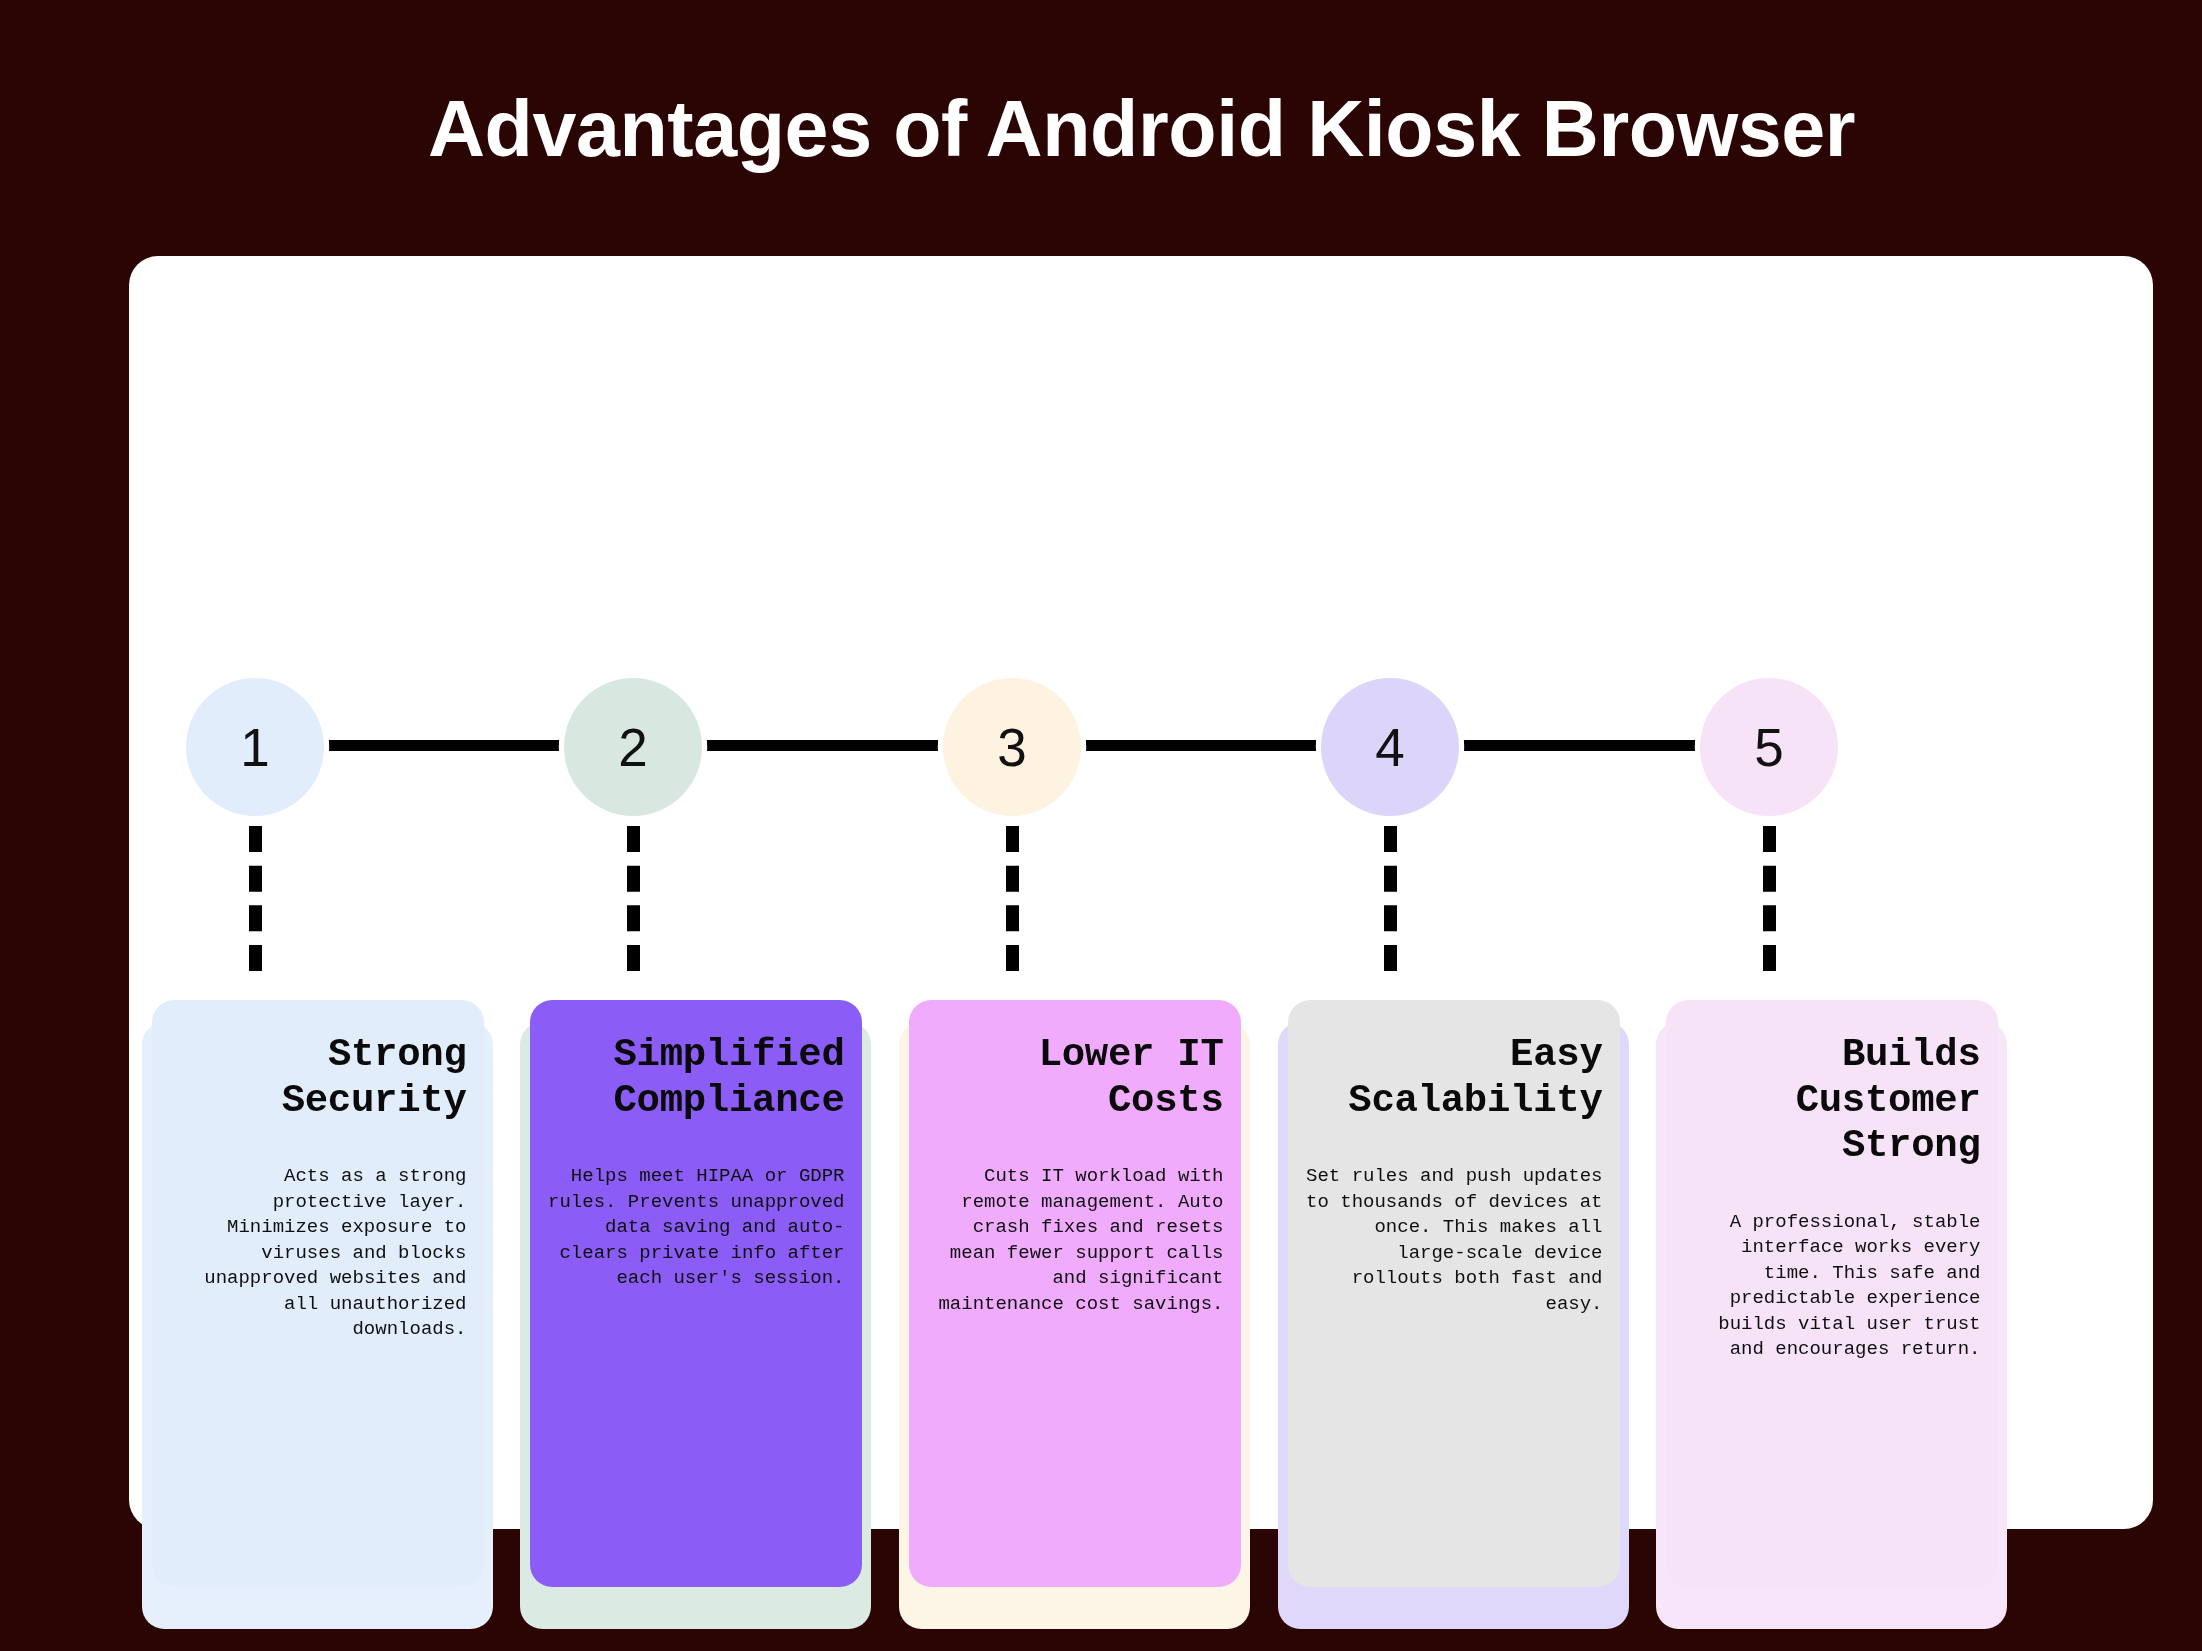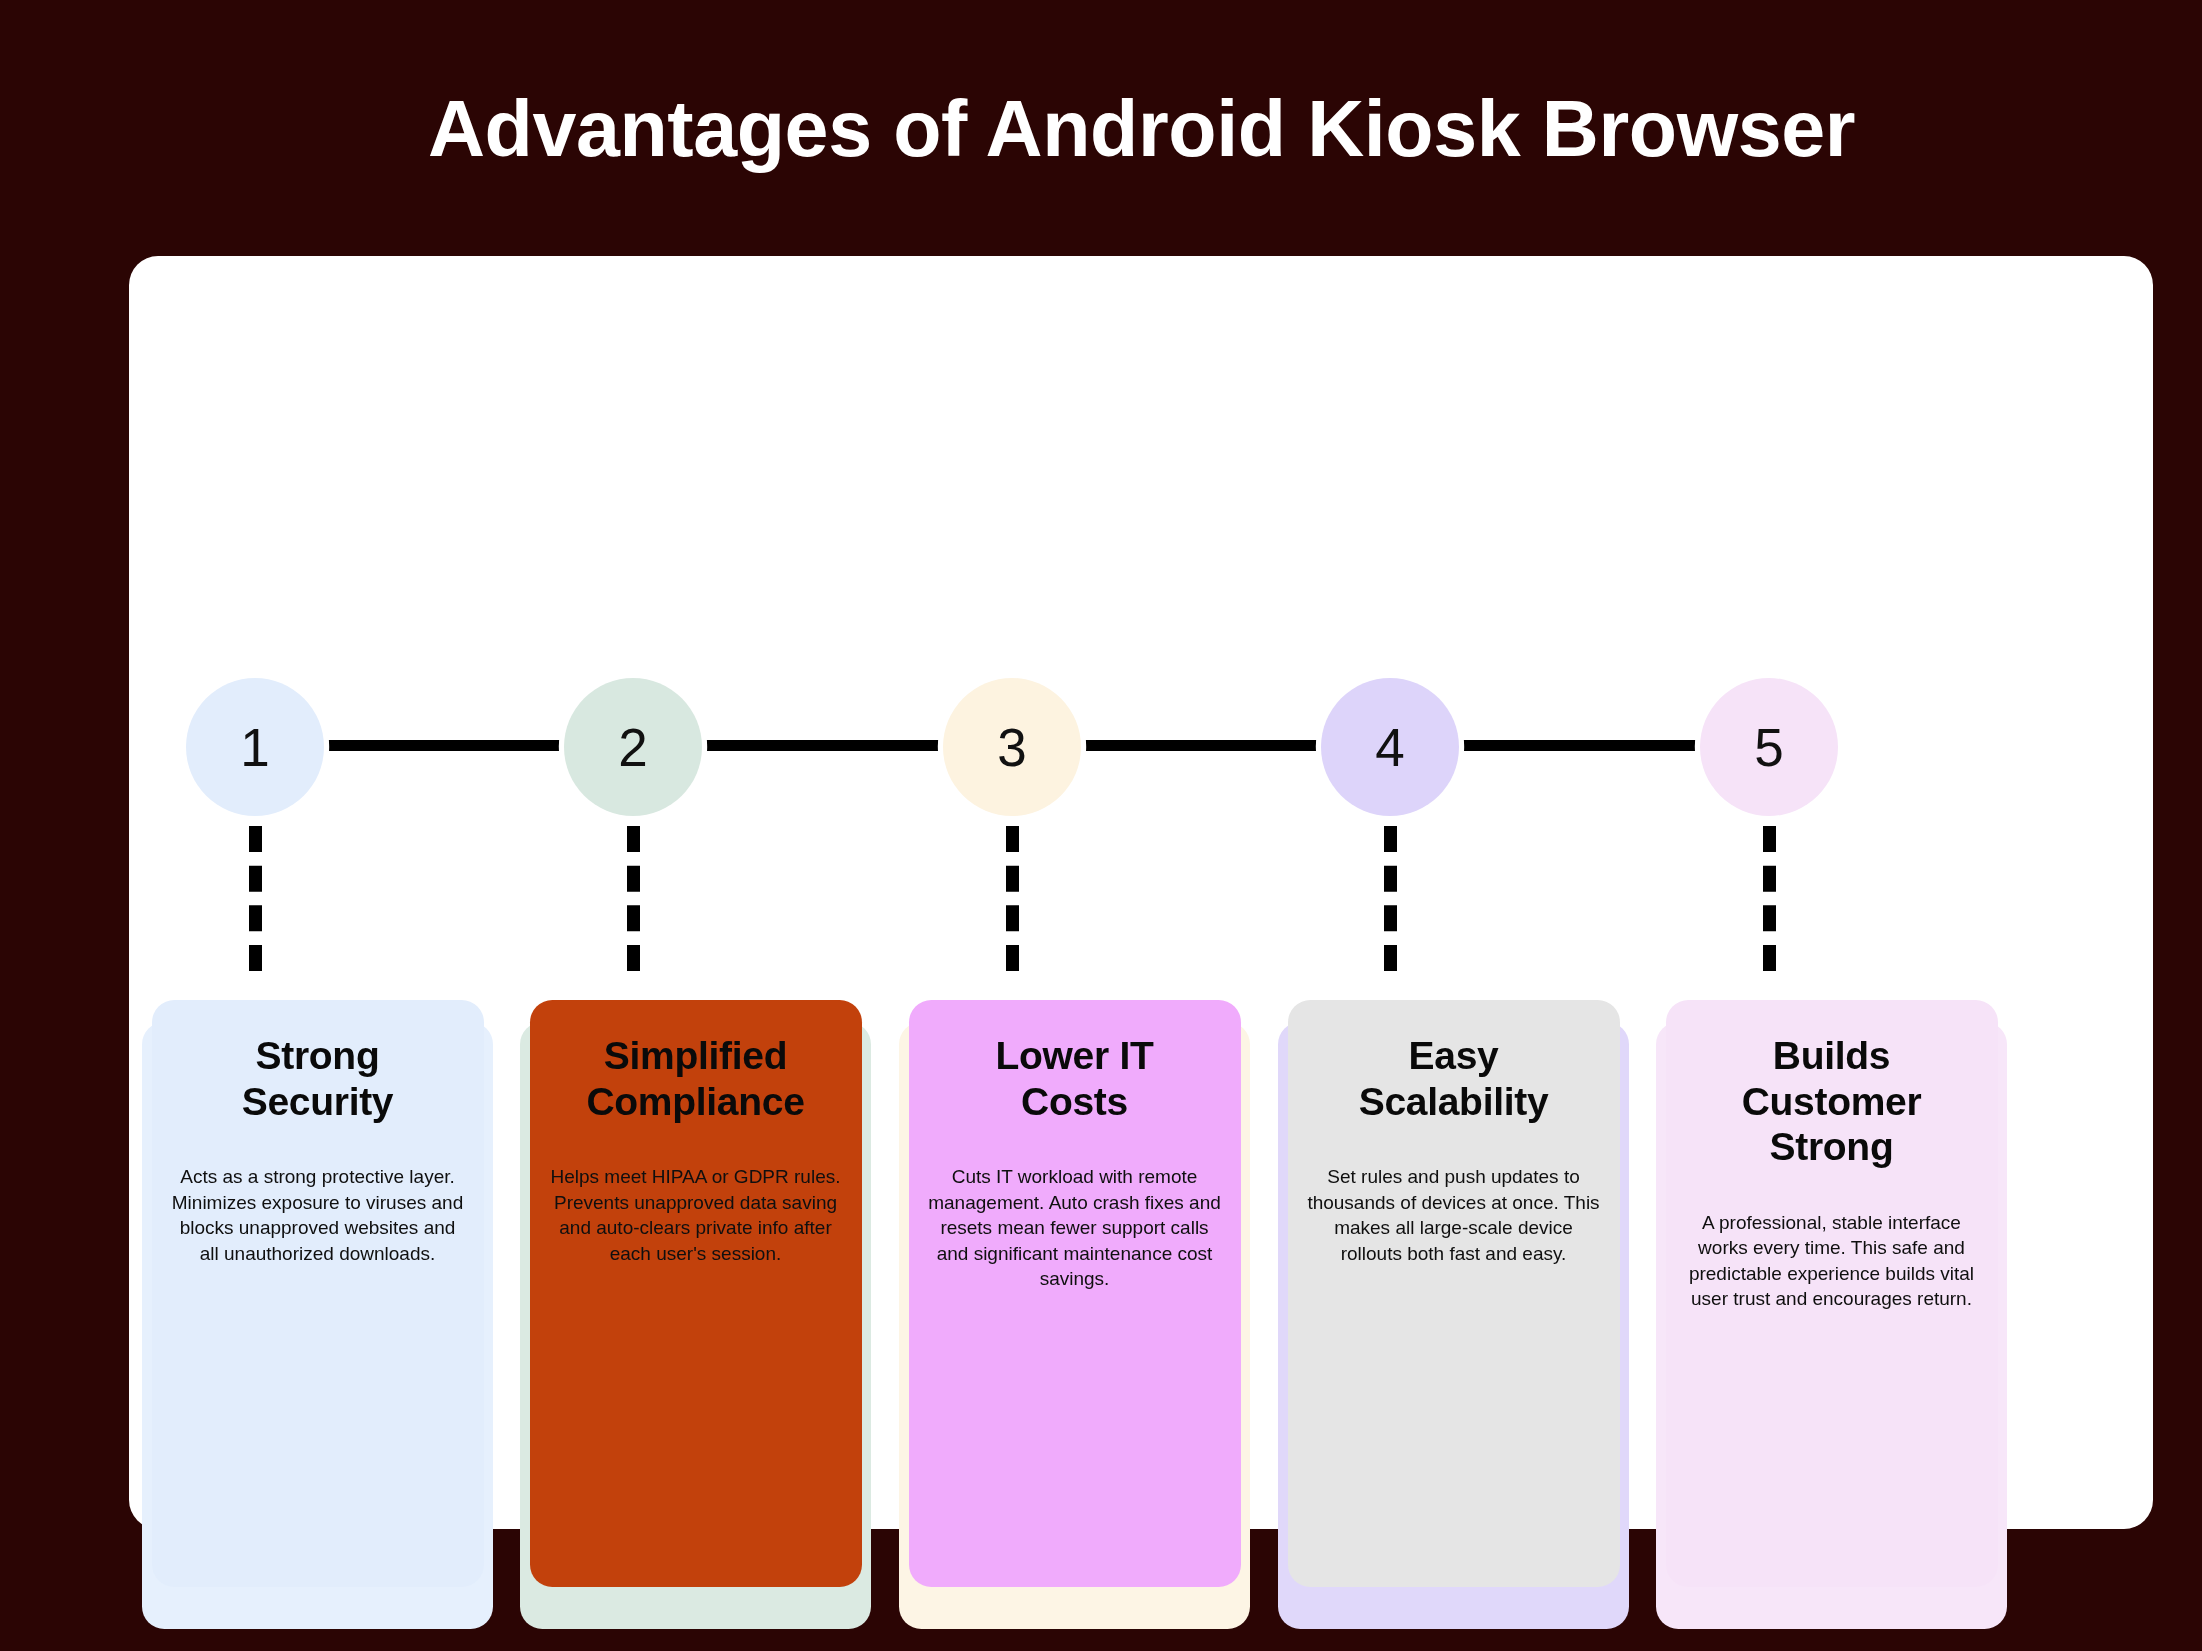--- a/index.html
+++ b/index.html
@@ -110,22 +110,23 @@
 
   .card-front {
     position: absolute;
     left: 9.5px;
     top: 0;
     width: 332px;
     height: 587px;
     border-radius: 22.4px;
     box-sizing: border-box;
     padding: 33px 17px 17px 17px;
-    text-align: center;
+    text-align: right;
     overflow: hidden;
+    font-family: Liberation Mono, monospace;
   }
 
   .card-title {
     font-size: 39px;
     font-weight: bold;
     color: #0a0a0a;
     line-height: 1.17;
     letter-spacing: -0.3px;
     margin: 0 0 40px 0;
     white-space: pre-line;
@@ -182,21 +183,21 @@
       <div class="card-back" style="background:#e6f0fd;"></div>
       <div class="card-front" style="background:#e2edfc;">
         <div class="card-title">Strong
 Security</div>
         <div class="card-body">Acts as a strong protective layer. Minimizes exposure to viruses and blocks unapproved websites and all unauthorized downloads.</div>
       </div>
     </div>
 
     <div class="card-wrap" style="left:391px;">
       <div class="card-back" style="background:#dbeae2;"></div>
-      <div class="card-front" style="background:#c2410c;">
+      <div class="card-front" style="background:#8b5cf6;">
         <div class="card-title">Simplified
 Compliance</div>
         <div class="card-body">Helps meet HIPAA or GDPR rules. Prevents unapproved data saving and auto-clears private info after each user's session.</div>
       </div>
     </div>
 
     <div class="card-wrap" style="left:770px;">
       <div class="card-back" style="background:#fdf5e5;"></div>
       <div class="card-front" style="background:#f0abfc;">
         <div class="card-title">Lower IT

